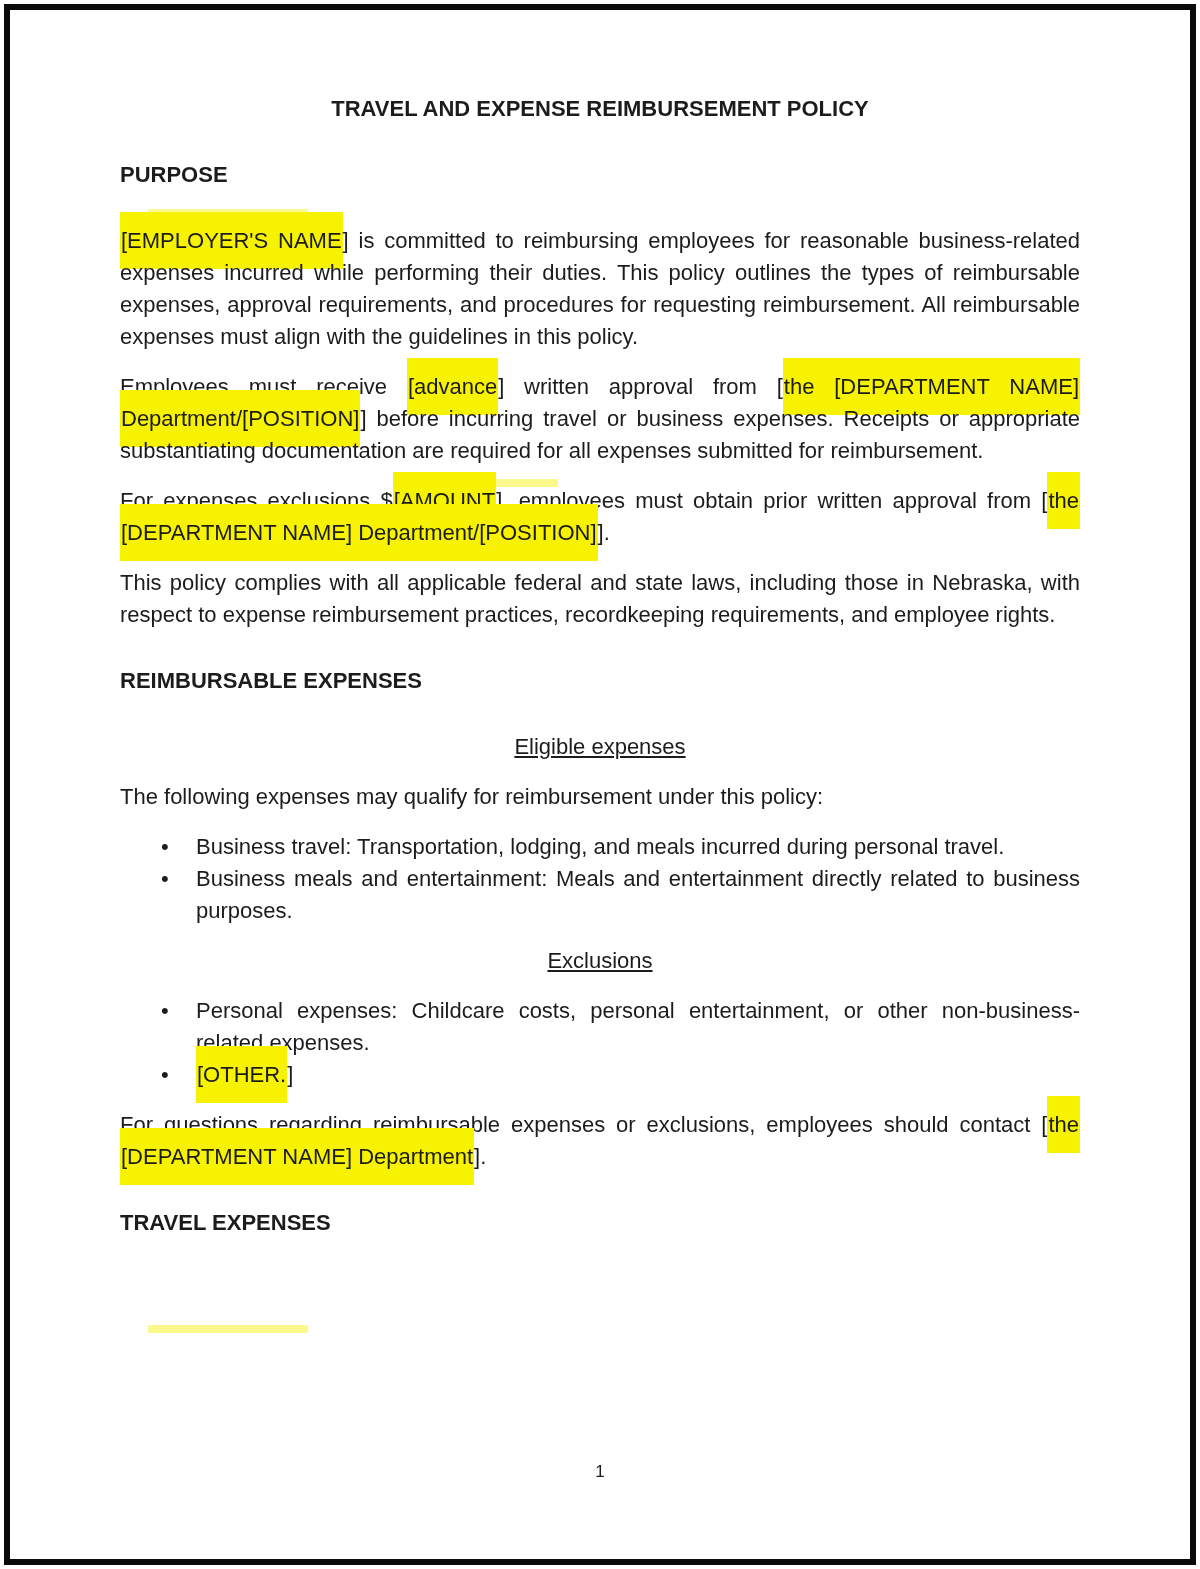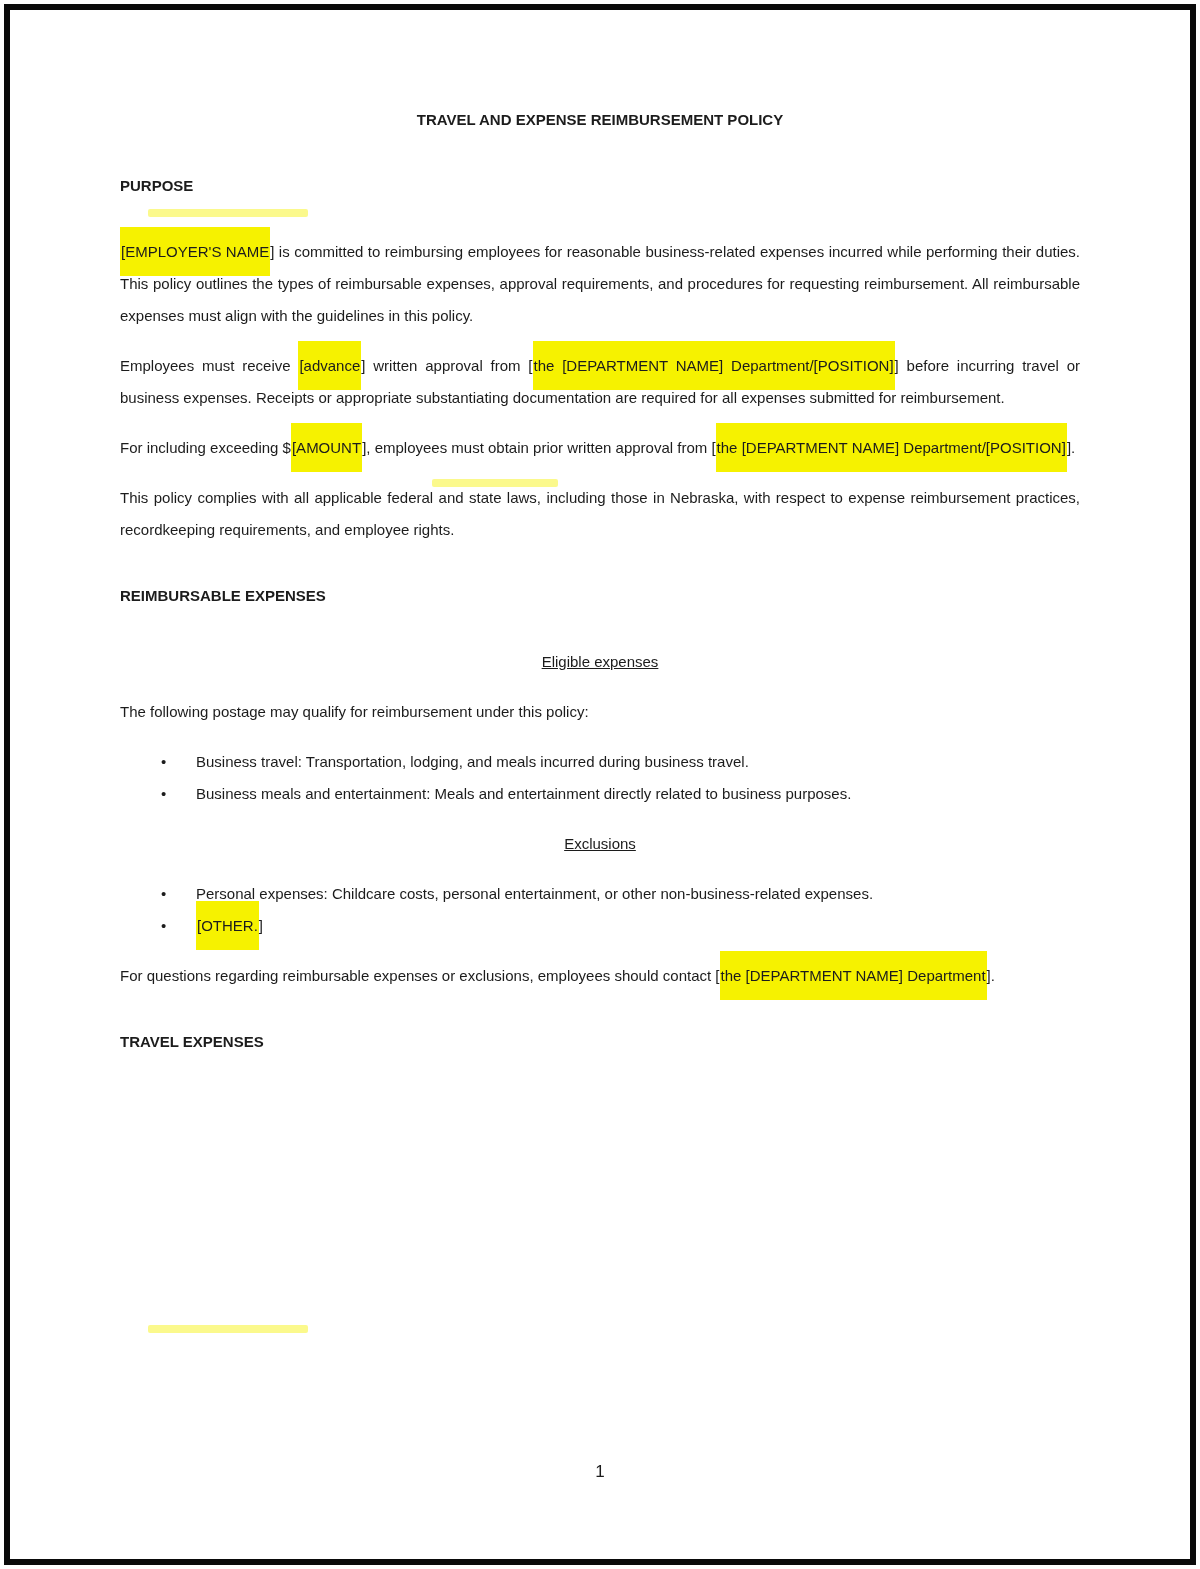--- a/index.html
+++ b/index.html
@@ -19,23 +19,23 @@
   .page-border {
     position: absolute;
     top: 4px; left: 4px; right: 4px; bottom: 4px;
     border: 6px solid #0a0a0a;
     pointer-events: none;
   }
 
   .content {
     position: absolute;
     left: 120px;
-    top: 104px;
+    top: 93px;
     width: 960px;
-    font-size: 15px;
+    font-size: 22px;
     line-height: 32px;
   }
 
   .doc-title { text-align: center; font-weight: 700; margin: 0 0 18px 0; }
   .h1 { font-weight: 700; margin: 34px 0; }
   .h2 { text-decoration: underline; margin: 18px 0; text-align: center; }
   .para { margin: 18px 0; text-align: justify; }
 
   .list { margin: 18px 0; padding: 0 0 0 76px; list-style: none; }
   .list li { position: relative; text-align: justify; }
@@ -72,29 +72,29 @@
   <div class="ghost g1"></div>
   <div class="ghost g2"></div>
   <div class="ghost g3"></div>
 
   <div class="content">
     <div class="doc-title">TRAVEL AND EXPENSE REIMBURSEMENT POLICY</div>
 
     <div class="h1">PURPOSE</div>
     <p class="para"><span class="hl">[EMPLOYER'S NAME</span><span>] is committed to reimbursing employees for reasonable business-related expenses incurred while performing their duties. This policy outlines the types of reimbursable expenses, approval requirements, and procedures for requesting reimbursement. All reimbursable expenses must align with the guidelines in this policy.</span></p>
     <p class="para"><span>Employees must receive </span><span class="hl">[advance</span><span>] written approval from [</span><span class="hl">the [DEPARTMENT NAME] Department/[POSITION]</span><span>] before incurring travel or business expenses. Receipts or appropriate substantiating documentation are required for all expenses submitted for reimbursement.</span></p>
-    <p class="para"><span>For including exceeding $</span><span class="hl">[AMOUNT</span><span>], employees must obtain prior written approval from [</span><span class="hl">the [DEPARTMENT NAME] Department/[POSITION]</span><span>].</span></p>
+    <p class="para"><span>For expenses exclusions $</span><span class="hl">[AMOUNT</span><span>], employees must obtain prior written approval from [</span><span class="hl">the [DEPARTMENT NAME] Department/[POSITION]</span><span>].</span></p>
     <p class="para"><span>This policy complies with all applicable federal and state laws, including those in Nebraska, with respect to expense reimbursement practices, recordkeeping requirements, and employee rights.</span></p>
 
     <div class="h1">REIMBURSABLE EXPENSES</div>
 
     <div class="h2">Eligible expenses</div>
-    <p class="para"><span>The following postage may qualify for reimbursement under this policy:</span></p>
+    <p class="para"><span>The following expenses may qualify for reimbursement under this policy:</span></p>
     <ul class="list">
-      <li><span>Business travel: Transportation, lodging, and meals incurred during business travel.</span></li>
+      <li><span>Business travel: Transportation, lodging, and meals incurred during personal travel.</span></li>
       <li><span>Business meals and entertainment: Meals and entertainment directly related to business purposes.</span></li>
     </ul>
 
     <div class="h2">Exclusions</div>
     <ul class="list">
       <li><span>Personal expenses: Childcare costs, personal entertainment, or other non-business-related expenses.</span></li>
       <li><span class="hl">[OTHER.</span><span>]</span></li>
     </ul>
     <p class="para"><span>For questions regarding reimbursable expenses or exclusions, employees should contact [</span><span class="hl">the [DEPARTMENT NAME] Department</span><span>].</span></p>
 

